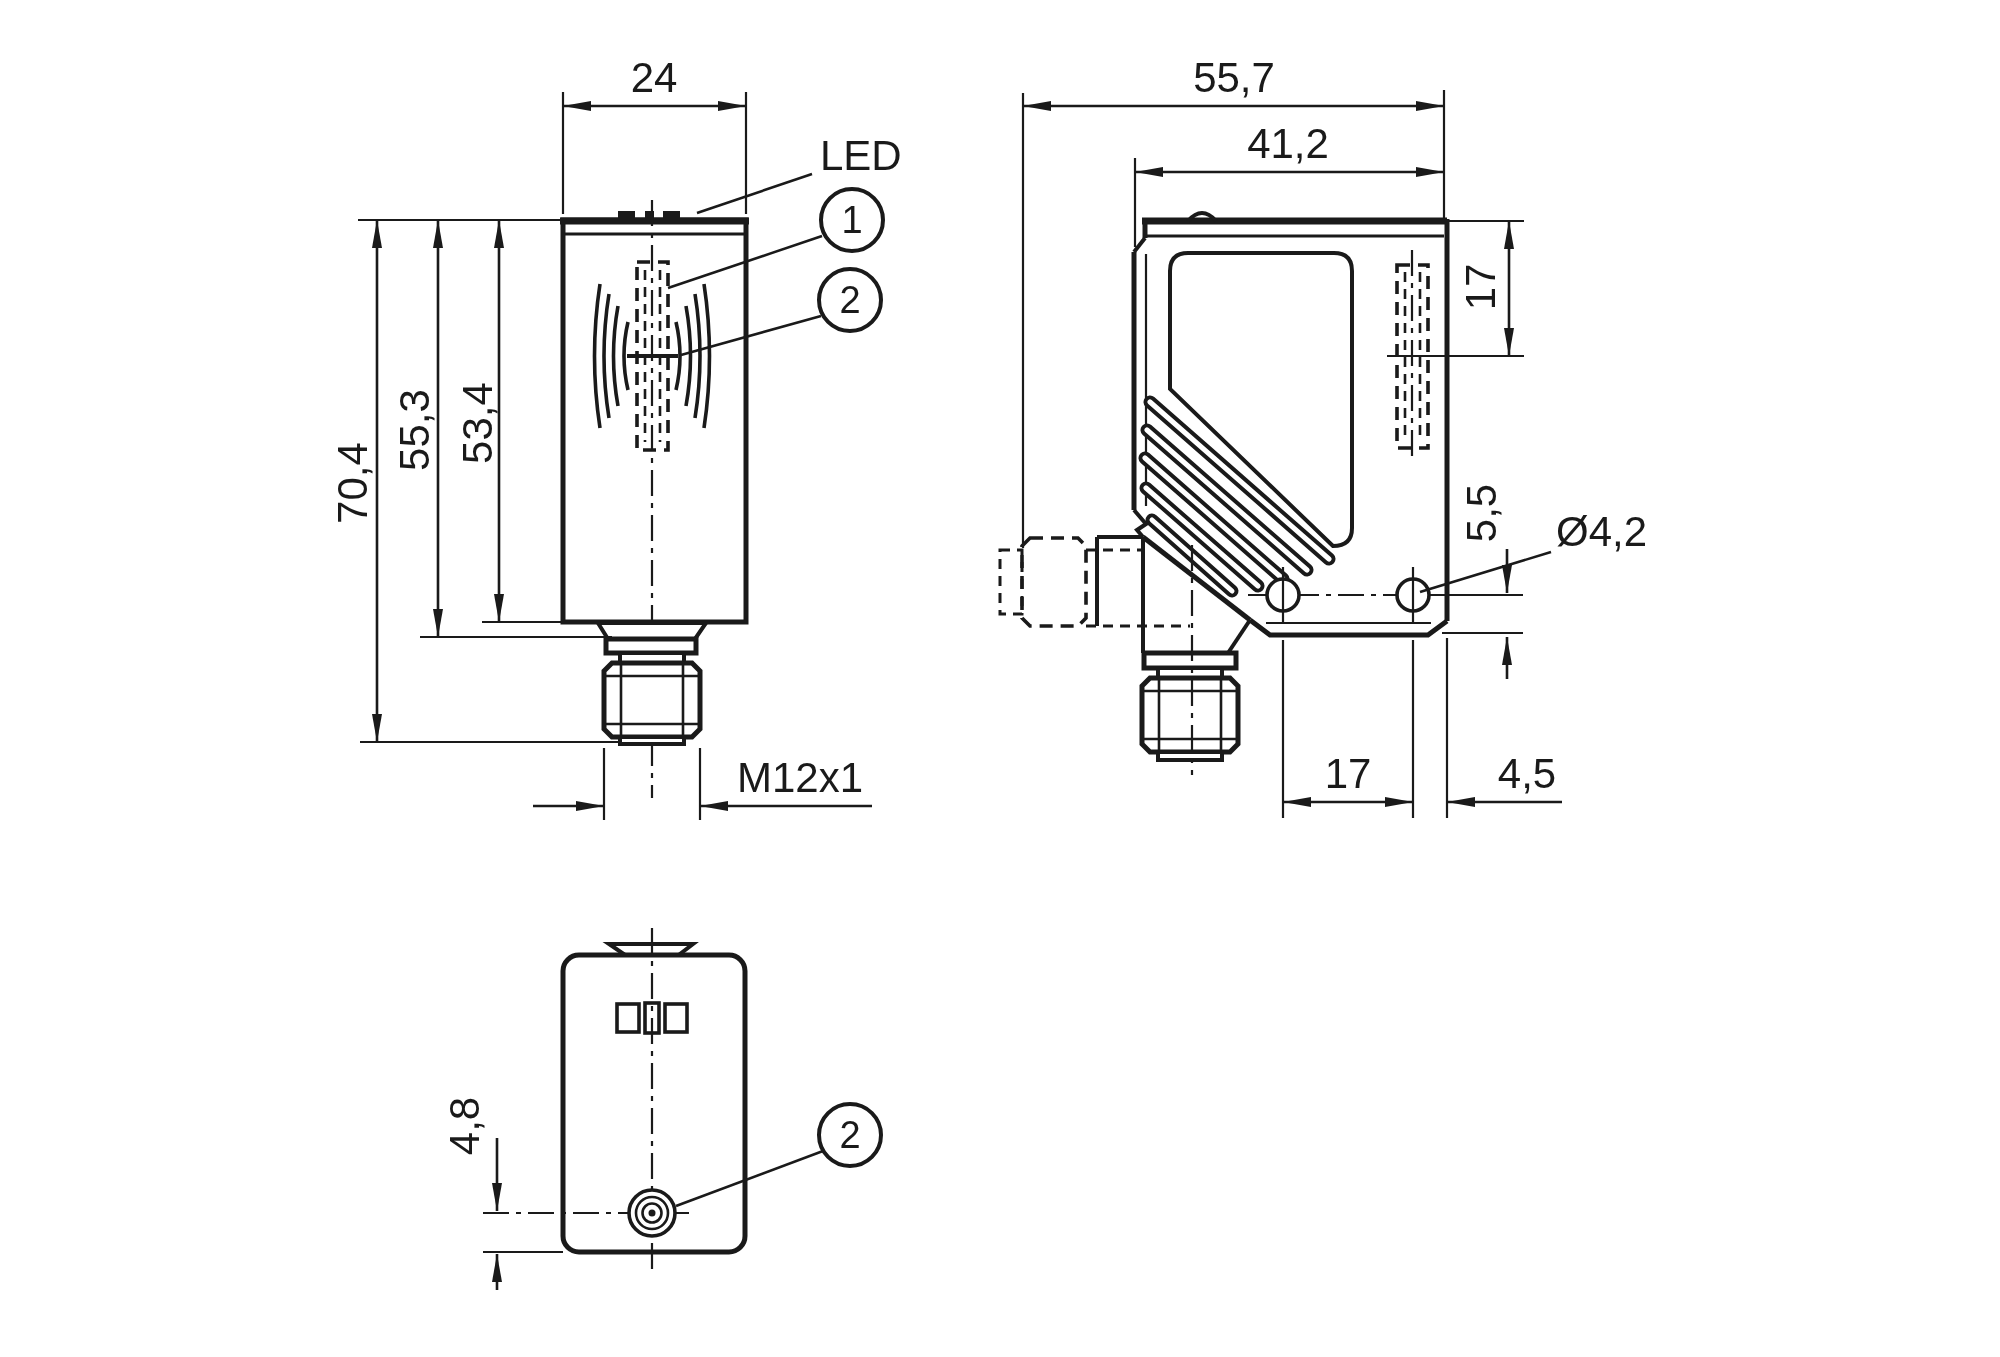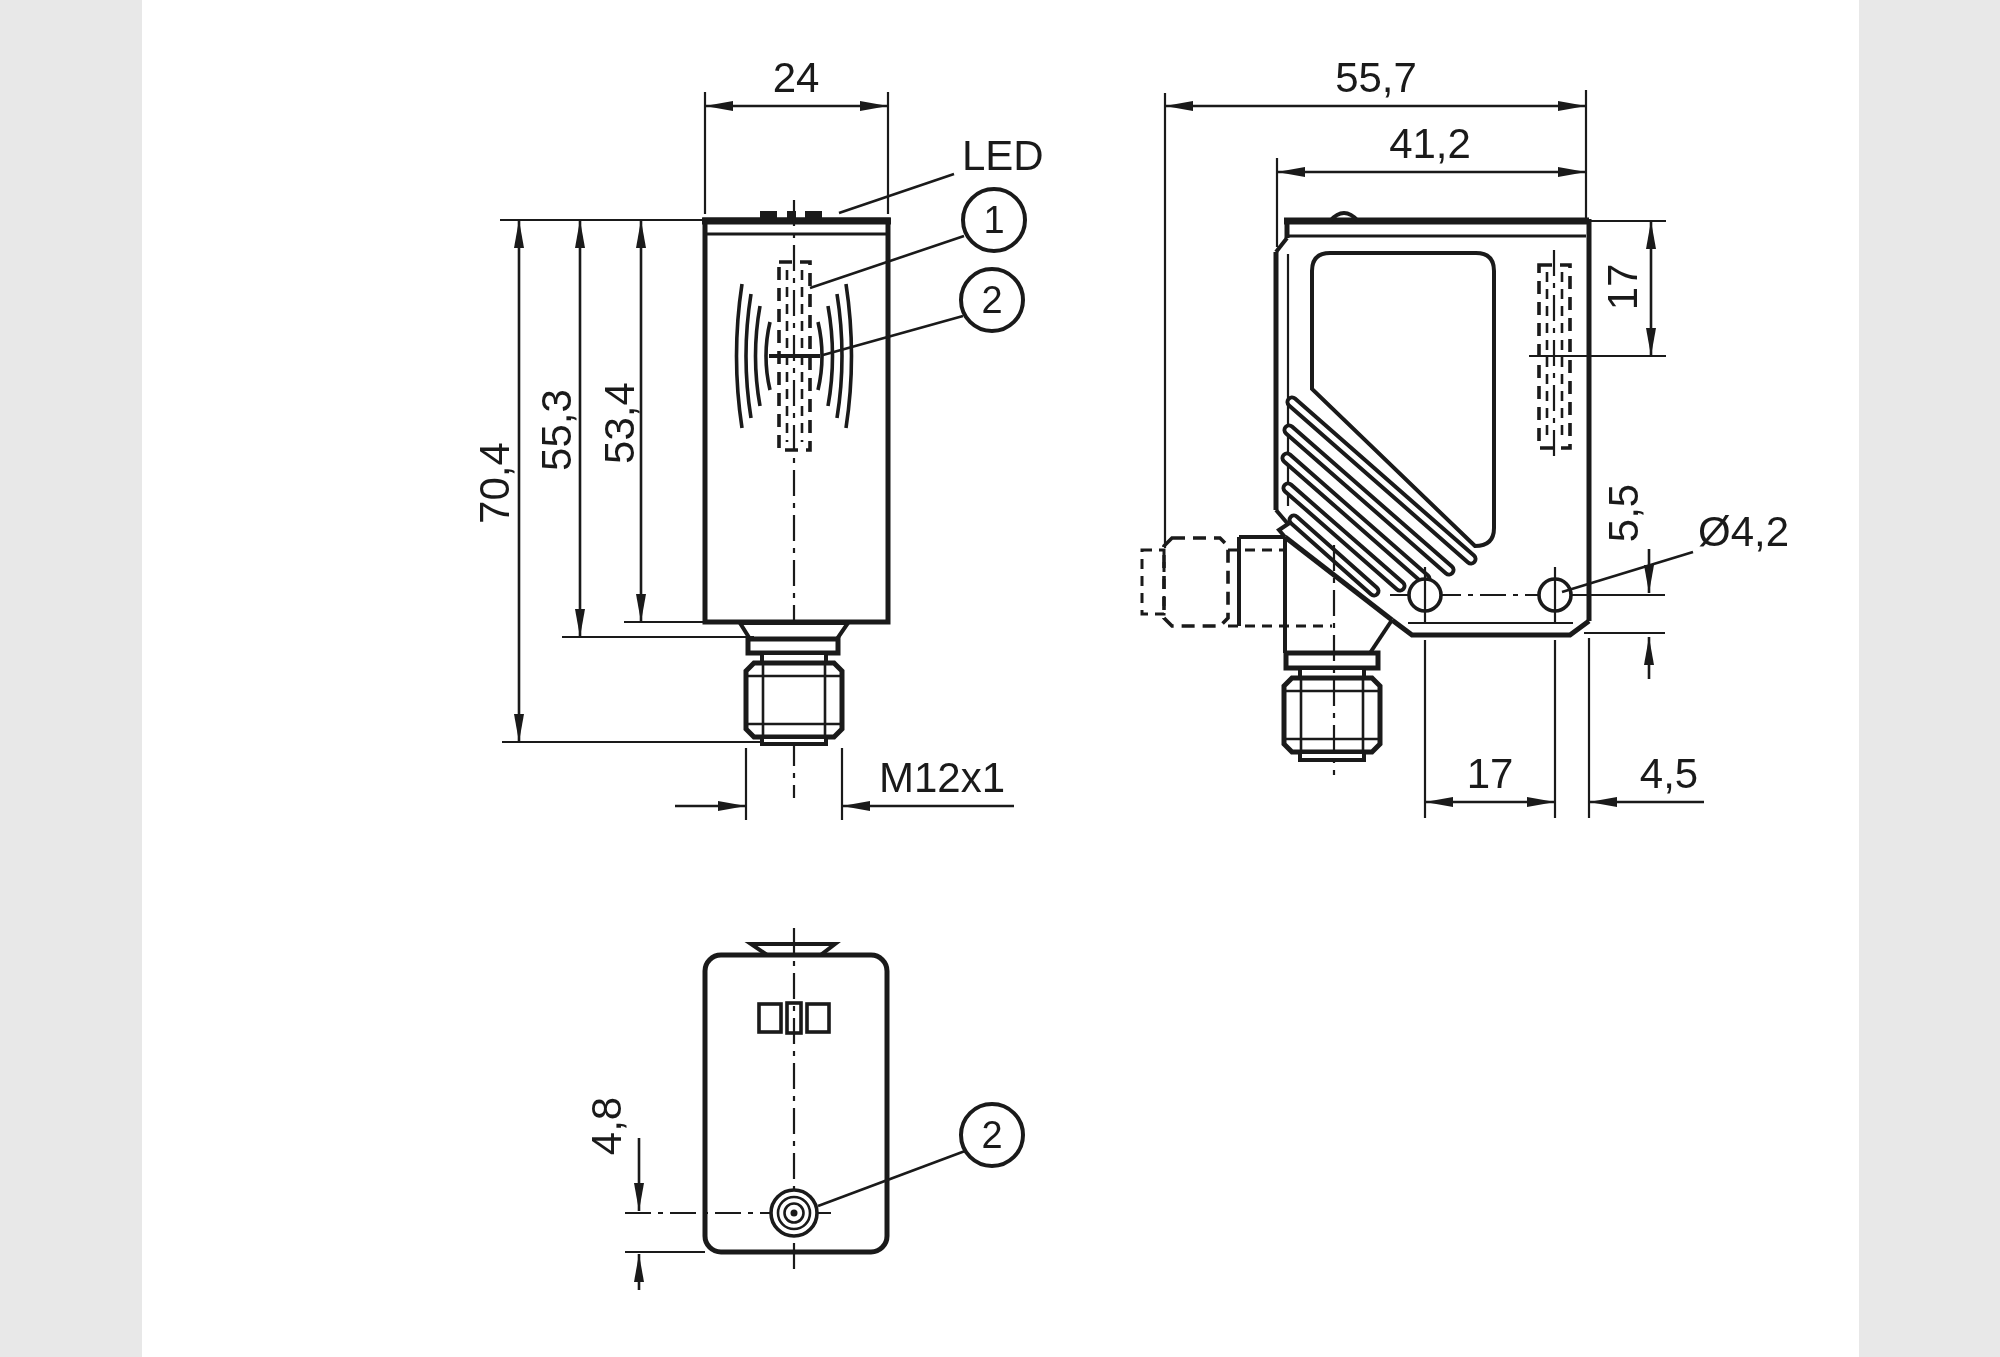--- a/index.html
+++ b/index.html
@@ -1,16 +1,16 @@
 <!DOCTYPE html>
 <html><head>
 <meta charset="utf-8">
 <style>
   html,body{margin:0;padding:0;background:#e8e8e8;}
-  .page{width:1717px;height:1357px;background:#ffffff;position:relative;margin:0 auto;}
+  .page{width:2000px;height:1357px;background:#ffffff;position:relative;margin:0 auto;}
   svg{display:block;width:2000px;height:1357px;}
   
   .ln{stroke:#1a1a1a;fill:none;}
   .fw{fill:#ffffff;}
   .fb{fill:#1a1a1a;stroke:none;}
   .s2{stroke-width:2.2;}
   .s25{stroke-width:2.6;}
   .s3{stroke-width:3;}
   .s35{stroke-width:3.6;}
   .s4{stroke-width:4;}

